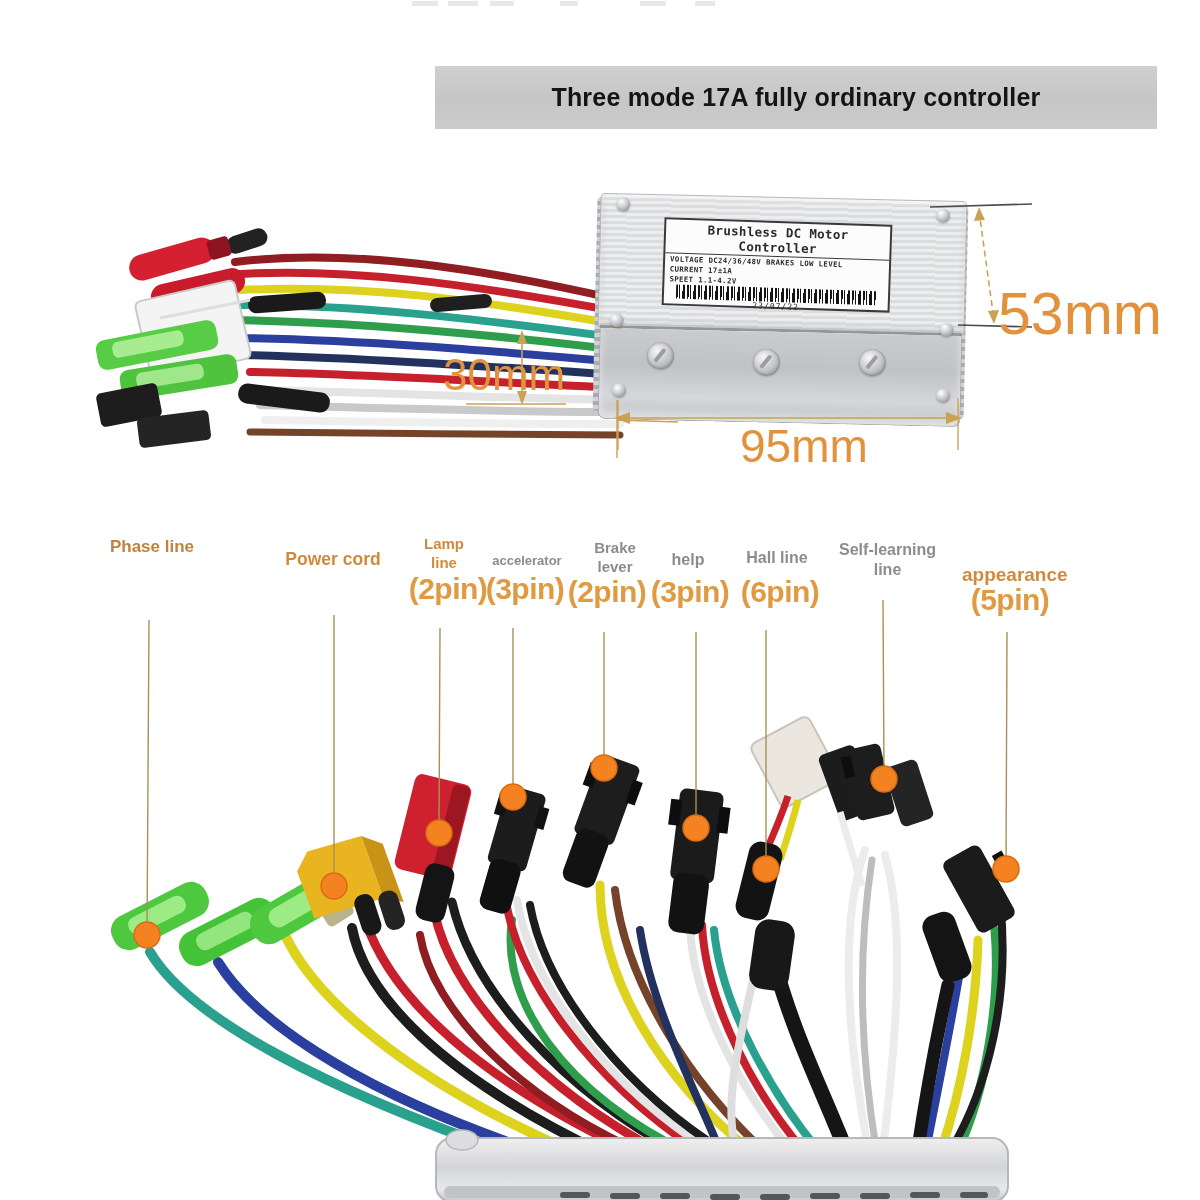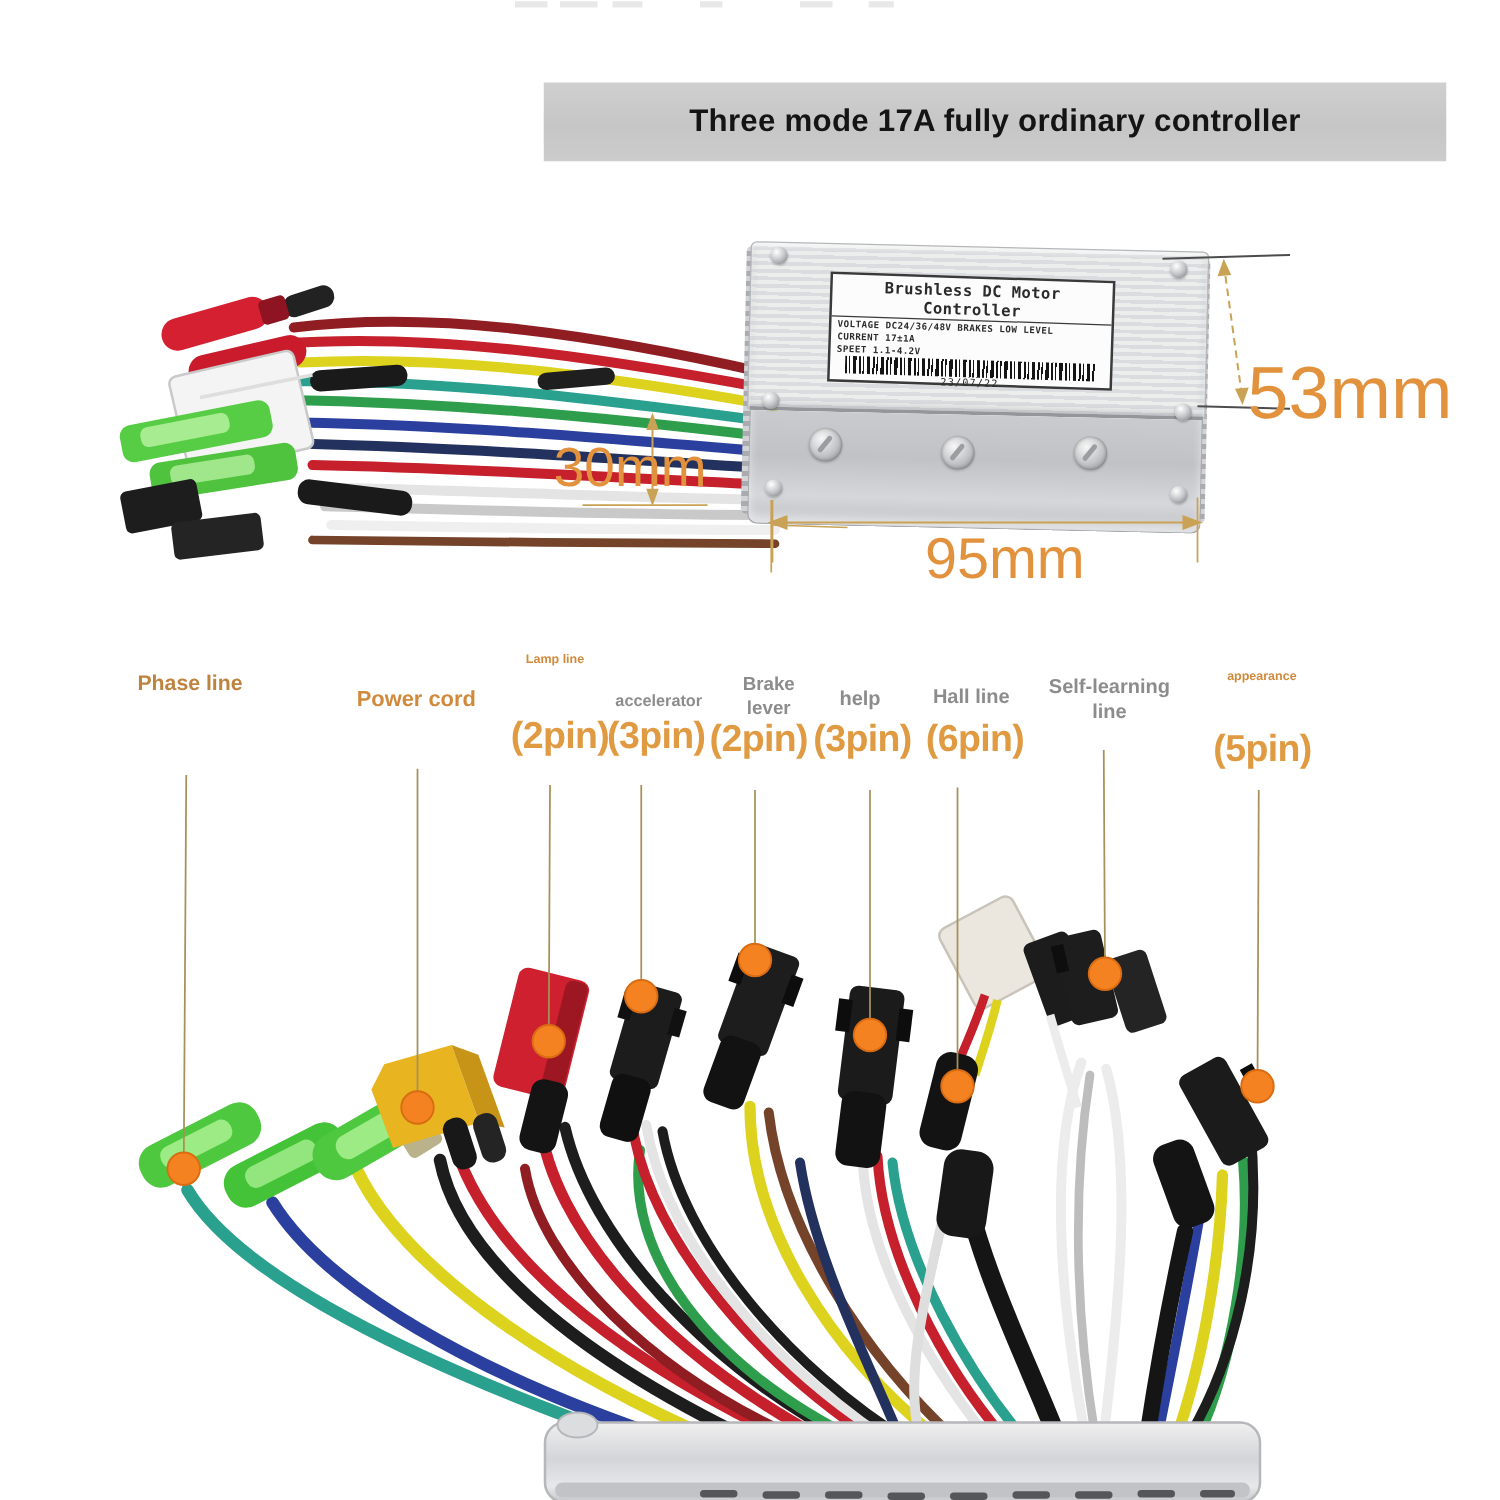--- a/index.html
+++ b/index.html
@@ -320,27 +320,27 @@
       <circle cx="1006" cy="869" r="13"></circle>
     </g>
   </svg>
 
   <div class="abs dim dim-53">53mm</div>
   <div class="abs dim dim-30">30mm</div>
   <div class="abs dim dim-95">95mm</div>
 
   <div class="abs cl-t cl-orange2" style="left:92px;top:537px;width:120px;font-size:17px">Phase line</div>
   <div class="abs cl-t cl-orange" style="left:268px;top:549px;width:130px;font-size:17.5px">Power cord</div>
-  <div class="abs cl-t cl-orange" style="left:416px;top:518px;width:56px;font-size:10px;line-height:19px">Lamp line</div>
+  <div class="abs cl-t cl-orange" style="left:416px;top:534px;width:56px;font-size:15px;line-height:19px">Lamp line</div>
   <div class="abs cl-t cl-gray" style="left:487px;top:553px;width:80px;font-size:13px">accelerator</div>
   <div class="abs cl-t cl-gray" style="left:585px;top:538px;width:60px;font-size:15px;line-height:19px">Brake lever</div>
   <div class="abs cl-t cl-gray" style="left:660px;top:551px;width:56px;font-size:16px">help</div>
   <div class="abs cl-t cl-gray" style="left:737px;top:549px;width:80px;font-size:16px">Hall line</div>
   <div class="abs cl-t cl-gray" style="left:830px;top:540px;width:115px;font-size:16px;line-height:20px">Self-learning line</div>
-  <div class="abs cl-t cl-orange" style="left:962px;top:536px;width:95px;font-size:10px">appearance</div>
+  <div class="abs cl-t cl-orange" style="left:962px;top:564px;width:95px;font-size:19px">appearance</div>
 
   <div class="abs cl-pin" style="left:403px;top:572px;width:90px">(2pin)</div>
   <div class="abs cl-pin" style="left:480px;top:572px;width:90px">(3pin)</div>
   <div class="abs cl-pin" style="left:562px;top:575px;width:90px">(2pin)</div>
   <div class="abs cl-pin" style="left:645px;top:575px;width:90px">(3pin)</div>
   <div class="abs cl-pin" style="left:735px;top:575px;width:90px">(6pin)</div>
   <div class="abs cl-pin" style="left:965px;top:583px;width:90px">(5pin)</div>
 
 </div>
 

